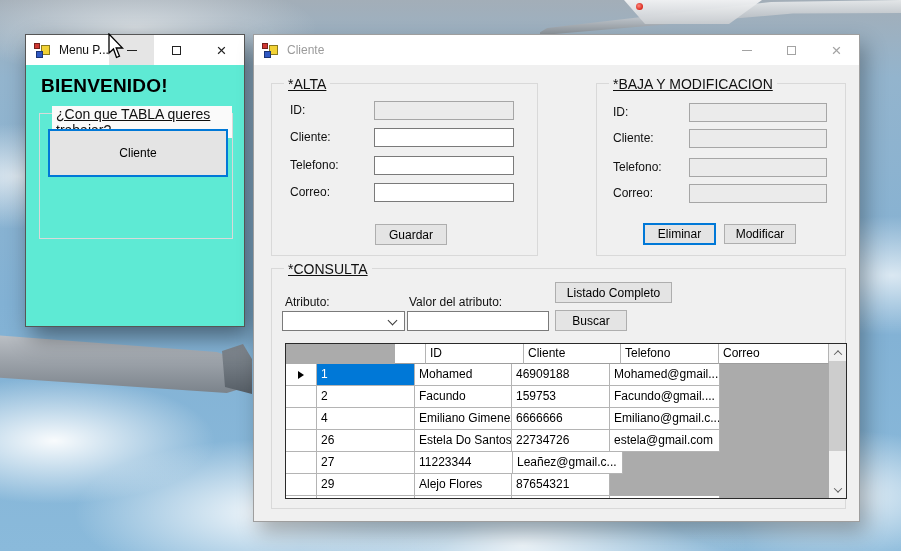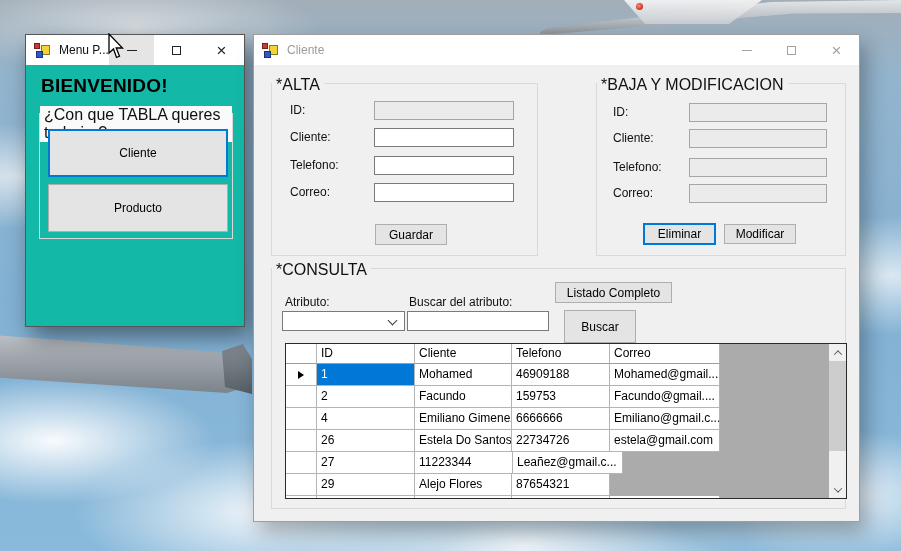--- a/index.html
+++ b/index.html
@@ -29,21 +29,21 @@
     background:radial-gradient(circle at 40% 40%, #ff8a80, #d8271c 70%); }
   .plane-wing { position:absolute; left:0; top:329px; width:252px; height:64px;
     background:linear-gradient(180deg,#c2c6cb 0%, #a0a6ad 45%, #7b838b 100%);
     clip-path:polygon(0 10%, 86% 36%, 95% 48%, 100% 88%, 90% 100%, 0 76%); }
   .wing-tip { position:absolute; left:222px; top:344px; width:30px; height:50px;
     background:linear-gradient(180deg,#868e96,#565e66);
     clip-path:polygon(0 14%, 70% 0, 100% 30%, 100% 100%, 10% 86%); }
 
   
   .window { position:absolute; background:#f0f0f0; }
-  .w-menu { left:25px; top:34px; width:220px; height:293px; background:#14b8a6;
+  .w-menu { left:25px; top:34px; width:220px; height:293px; background:#5eead4;
     border:1px solid #565656; box-shadow:6px 10px 22px rgba(0,0,0,.45); }
   .w-cli  { left:253px; top:34px; width:607px; height:488px; background:#f0f0f0;
     border:1px solid #9e9e9e; box-shadow:6px 10px 20px rgba(0,0,0,.30); }
   .titlebar { position:absolute; left:0; top:0; right:0; height:30px; background:#ffffff;
     display:flex; align-items:center; }
   .app-icon { position:relative; width:16px; height:16px; margin:0 9px 0 8px; flex:none; }
   .app-icon .ic-r { position:absolute; left:0; top:1px; width:6px; height:6px; background:#cf3732; border:1px solid #76201c; }
   .app-icon .ic-y { position:absolute; right:0; top:3px; width:9px; height:10px; background:#f2d235; border:1px solid #8a7a1f; }
   .app-icon .ic-b { position:absolute; left:2px; bottom:0; width:7px; height:7px; background:#2f58c3; border:1px solid #1b3474; }
   .t-title { flex:1; font-size:12px; white-space:nowrap; overflow:hidden; }
@@ -54,41 +54,41 @@
   .ctrl.hovered { background:#e5e5e5; }
   .w-menu .ctrl { color:#222; }
   .w-cli  .ctrl { color:#a3a3a3; }
   .gl-min { width:10px; height:0; border-top:1px solid currentColor; }
   .gl-max { width:9px; height:9px; border:1px solid currentColor; background:transparent; }
   .gl-close { font-size:17px; line-height:17px; font-weight:400; }
   .client-area { position:absolute; left:0; top:30px; right:0; bottom:0; }
 
   
   .groupbox { position:absolute; border:1px solid #d9d9d9; }
-  .gb-legend { position:absolute; top:-8px; left:0; padding:0 4px; font-size:16px; color:#101010; }
+  .gb-legend { position:absolute; top:-8px; left:12px; padding:0 4px; font-size:14px; color:#101010;text-decoration:underline; }
   .w-menu .gb-legend { background:#fafafa; }
   .w-cli  .gb-legend { background:#f0f0f0; }
 
   
   .btn { position:absolute; background:#e4e4e4; border:1px solid #aeaeae; color:#000;
     font-size:12px; display:flex; align-items:center; justify-content:center; font-family:inherit; }
   .btn.focused { border:2px solid #0078d7; }
   .tb { position:absolute; border:1px solid #7a7a7a; background:#fff; font-family:inherit; font-size:12px; padding:0 3px; }
   .tb.disabled { background:#ebebeb; border-color:#a6a6a6; }
   .lbl { position:absolute; font-size:12px; color:#101010; white-space:nowrap; }
   .combo { position:absolute; background:#fff; border:1px solid #7a7a7a; }
   .combo .chev { position:absolute; right:8px; top:5px; width:7px; height:7px;
     border-right:1.6px solid #3a3a3a; border-bottom:1.6px solid #3a3a3a; transform:rotate(45deg); }
 
   
   .grid { position:absolute; left:13px; top:74px; width:562px; height:156px;
     border:1px solid #2a2a2a; background:#ababab; overflow:hidden; }
   .grid-scroll { position:absolute; left:0; top:0; right:17px; bottom:0; overflow:hidden; }
   .g-row { display:flex; height:22px; }
-  .g-row.g-header { height:20px; }
+  .g-row.g-header { height:20px;justify-content:flex-end; }
   .g-cell { flex:none; background:#fff; border-right:1px solid #b4b4b4; border-bottom:1px solid #b4b4b4;
     padding:0 0 0 4px; line-height:21px; font-size:12px; white-space:nowrap; overflow:hidden; }
   .g-header .g-cell { line-height:19px; border-bottom:1px solid #9d9d9d; }
   .c-sel { width:31px; padding:0; display:flex; align-items:center; justify-content:center; }
   .c-id { width:98px; } .c-cl { width:97px; } .c-tel { width:98px; } .c-co { width:110px; }
   .g-cell.selected { background:#0078d7; color:#fff; }
   .row-arrow { width:0; height:0; border-left:6px solid #000;
     border-top:4px solid transparent; border-bottom:4px solid transparent; }
   .vscroll { position:absolute; right:0; top:0; width:17px; bottom:0; background:#f0f0f0; }
   .sb-btn { position:absolute; left:0; width:17px; height:17px; display:flex; align-items:center; justify-content:center; }
@@ -128,21 +128,20 @@
       <div class="ctrl">
           <span class="gl-close">×</span>
         </div>
     </div>
   </div>
   <div class="client-area">
     <div class="heading">BIENVENIDO!</div>
     <div class="groupbox" style="left:13px; top:48px; width:194px; height:126px;">
       <span class="gb-legend">¿Con que TABLA queres trabajar?</span>
       <button class="btn focused" style="left:8px; top:15px; width:180px; height:48px;">Cliente</button>
-      <button class="btn" style="left:8px; top:70px; width:180px; height:48px;">Producto</button>
     </div>
   </div>
 </div>
 
 <div class="window w-cli">
   <div class="titlebar">
     <div class="app-icon">
         <i class="ic-y"></i>
         <i class="ic-r"></i>
         <i class="ic-b"></i>
@@ -189,24 +188,24 @@
       <button class="btn" style="left:127px; top:140px; width:72px; height:20px;">Modificar</button>
     </div>
 
     <div class="groupbox" style="left:17px; top:203px; width:575px; height:241px;">
       <span class="gb-legend">*CONSULTA</span>
       <span class="lbl" style="left:13px; top:26px;">Atributo:</span>
       <div class="combo" style="left:10px; top:42px; width:123px; height:20px;">
         <span></span>
         <i class="chev"></i>
       </div>
-      <span class="lbl" style="left:137px; top:26px;">Buscar del atributo:</span>
+      <span class="lbl" style="left:137px; top:26px;">Valor del atributo:</span>
       <input class="tb" style="left: 135px; top: 42px; width: 142px; height: 20px;" value="">
       <button class="btn" style="left:283px; top:13px; width:117px; height:21px;">Listado Completo</button>
-      <button class="btn" style="left:292px; top:41px; width:72px; height:33px;">Buscar</button>
+      <button class="btn" style="left:283px; top:41px; width:72px; height:21px;">Buscar</button>
 
       <div class="grid">
         <div class="grid-scroll">
           <div class="g-row g-header">
             <div class="g-cell c-sel"></div>
             <div class="g-cell c-id">ID</div>
             <div class="g-cell c-cl">Cliente</div>
             <div class="g-cell c-tel">Telefono</div>
             <div class="g-cell c-co">Correo</div>
           </div>

